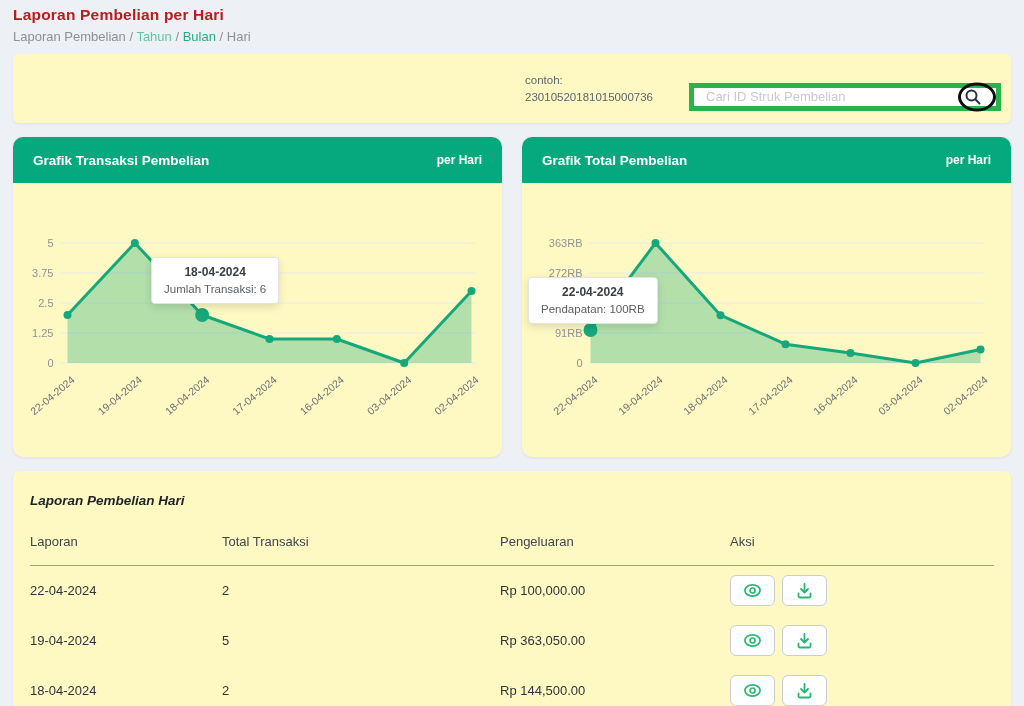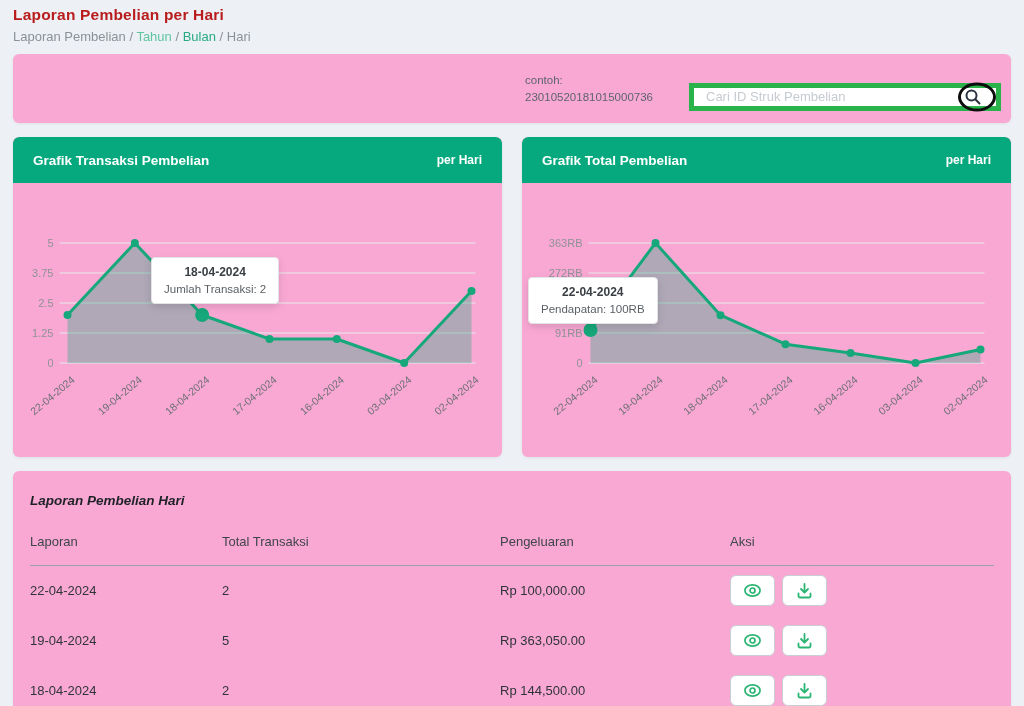--- a/index.html
+++ b/index.html
@@ -14,21 +14,21 @@
   
   .page-header { padding-left:0; margin-bottom:10px; }
   .page-title { font-size:15.5px; font-weight:bold; color:#b91c1c; margin-bottom:5px; letter-spacing:.2px; }
   .breadcrumb { font-size:13px; color:#8b9197; }
   .breadcrumb a { text-decoration:none; cursor:pointer; }
   .bc-tahun { color:#5fc6a1; }
   .bc-bulan { color:#27ab82; }
   .bc-sep, .bc-static { color:#8b9197; }
 
   
-  .card { background:#f9a8d4; border-radius:6px; box-shadow:0 1px 3px rgba(25,35,45,.07); }
+  .card { background:#fef9c3; border-radius:6px; box-shadow:0 1px 3px rgba(25,35,45,.07); }
 
   
   .search-card {
     height:69px; display:flex; align-items:center; justify-content:flex-end;
     padding-right:10px; margin-bottom:14px;
   }
   .search-example { margin-right:36px; font-size:11.5px; line-height:1.4; color:#5d646c; }
   .search-frame {
     position:relative; width:312px; height:28px; background:#fff;
     border:5px solid #2bb34b; display:flex; align-items:center;margin-top:16px;
@@ -45,21 +45,21 @@
     display:flex; align-items:center; justify-content:center; cursor:pointer;
   }
   .annot-ellipse {
     position:absolute; width:38px; height:29px; right:0; top:50%;
     transform:translateY(-50%); border:3px solid #0d0d0d; border-radius:50%;
     pointer-events:none;
   }
 
   
   .charts-row { display:flex; gap:20px; margin-bottom:14px; }
-  .chart-card { flex:1; height:320px; overflow:hidden; }
+  .chart-card { flex:1; height:320px; overflow:hidden;border-radius:10px; }
   .chart-head {
     height:46px; background:#06a97e; border-radius:6px 6px 0 0;
     display:flex; align-items:center; justify-content:space-between;
     padding:0 20px; color:#fff;
   }
   .chart-head .chart-title { font-size:13.5px; font-weight:bold; }
   .chart-head .chart-badge { font-size:12px; font-weight:bold; }
   .chart-body { position:relative; height:274px; }
   .chart-svg { display:block; width:100%; height:268px; }
   .chart-tooltip {
@@ -153,21 +153,21 @@
             <circle cx="54" cy="132" r="4" fill="#16a87a"></circle>
             <circle cx="121.33333333333333" cy="60" r="4" fill="#16a87a"></circle>
             <circle cx="188.66666666666666" cy="132" r="7" fill="#16a87a"></circle>
             <circle cx="256" cy="156" r="4" fill="#16a87a"></circle>
             <circle cx="323.3333333333333" cy="156" r="4" fill="#16a87a"></circle>
             <circle cx="390.6666666666667" cy="180" r="4" fill="#16a87a"></circle>
             <circle cx="458" cy="108" r="4" fill="#16a87a"></circle>
           </svg>
         <div class="chart-tooltip tooltip-transaksi">
           <div class="tt-title">18-04-2024</div>
-          <div class="tt-text">Jumlah Transaksi: 2</div>
+          <div class="tt-text">Jumlah Transaksi: 6</div>
         </div>
       </div>
     </section>
 
     <section class="card chart-card">
       <div class="chart-head">
         <span class="chart-title">Grafik Total Pembelian</span>
         <span class="chart-badge">per Hari</span>
       </div>
       <div class="chart-body">

